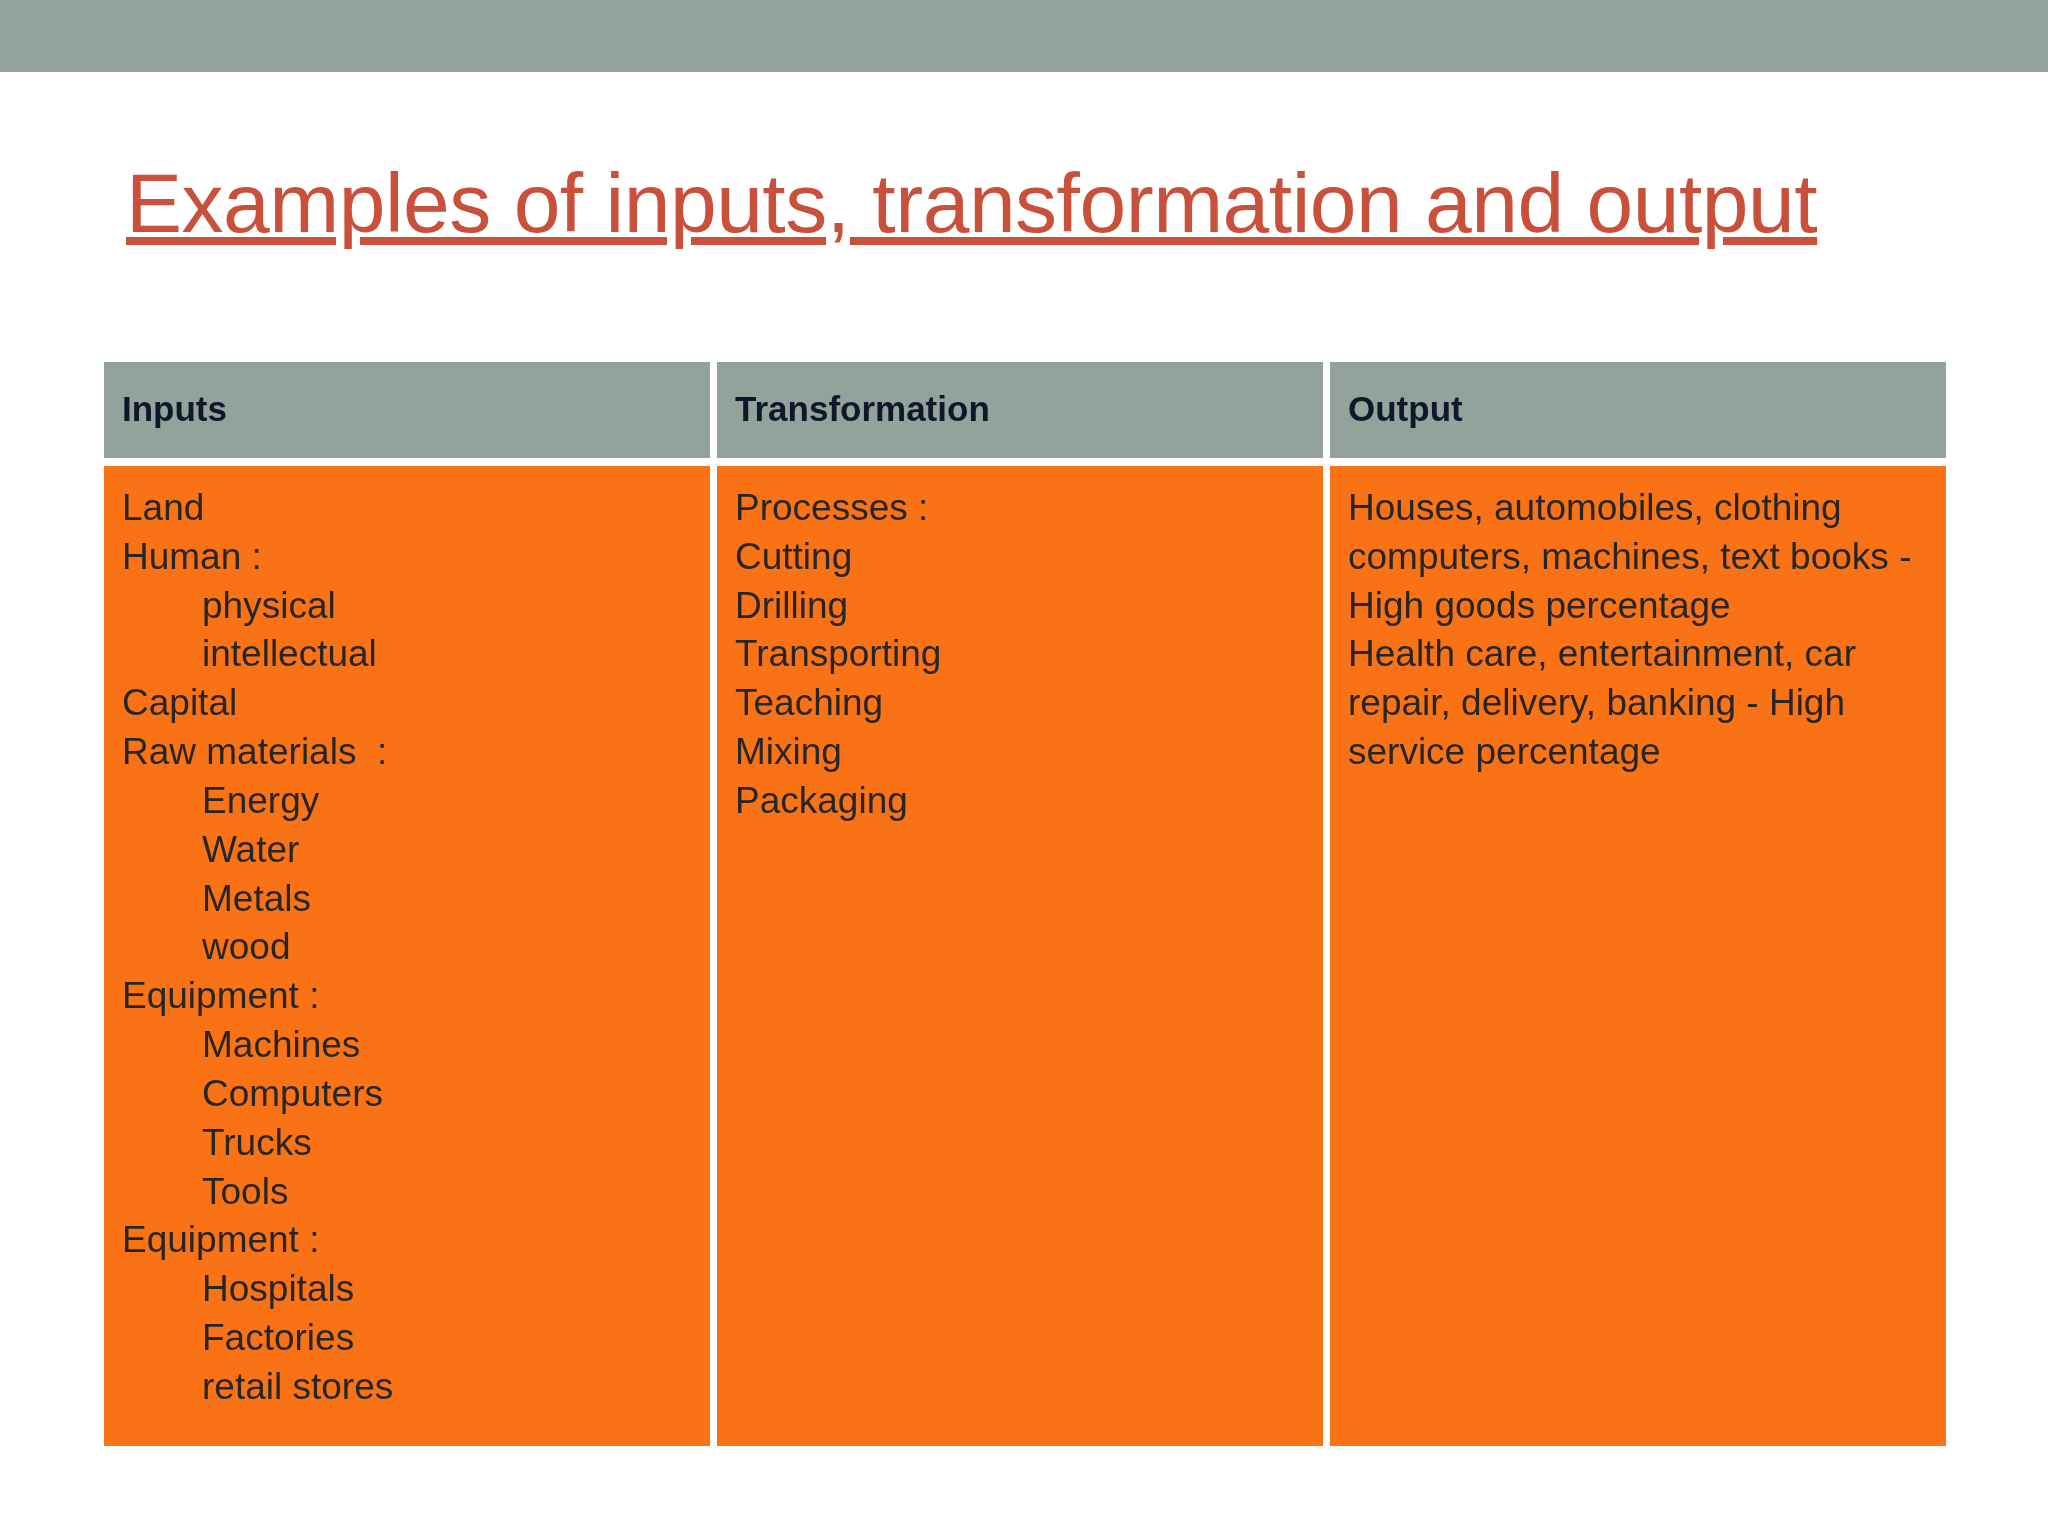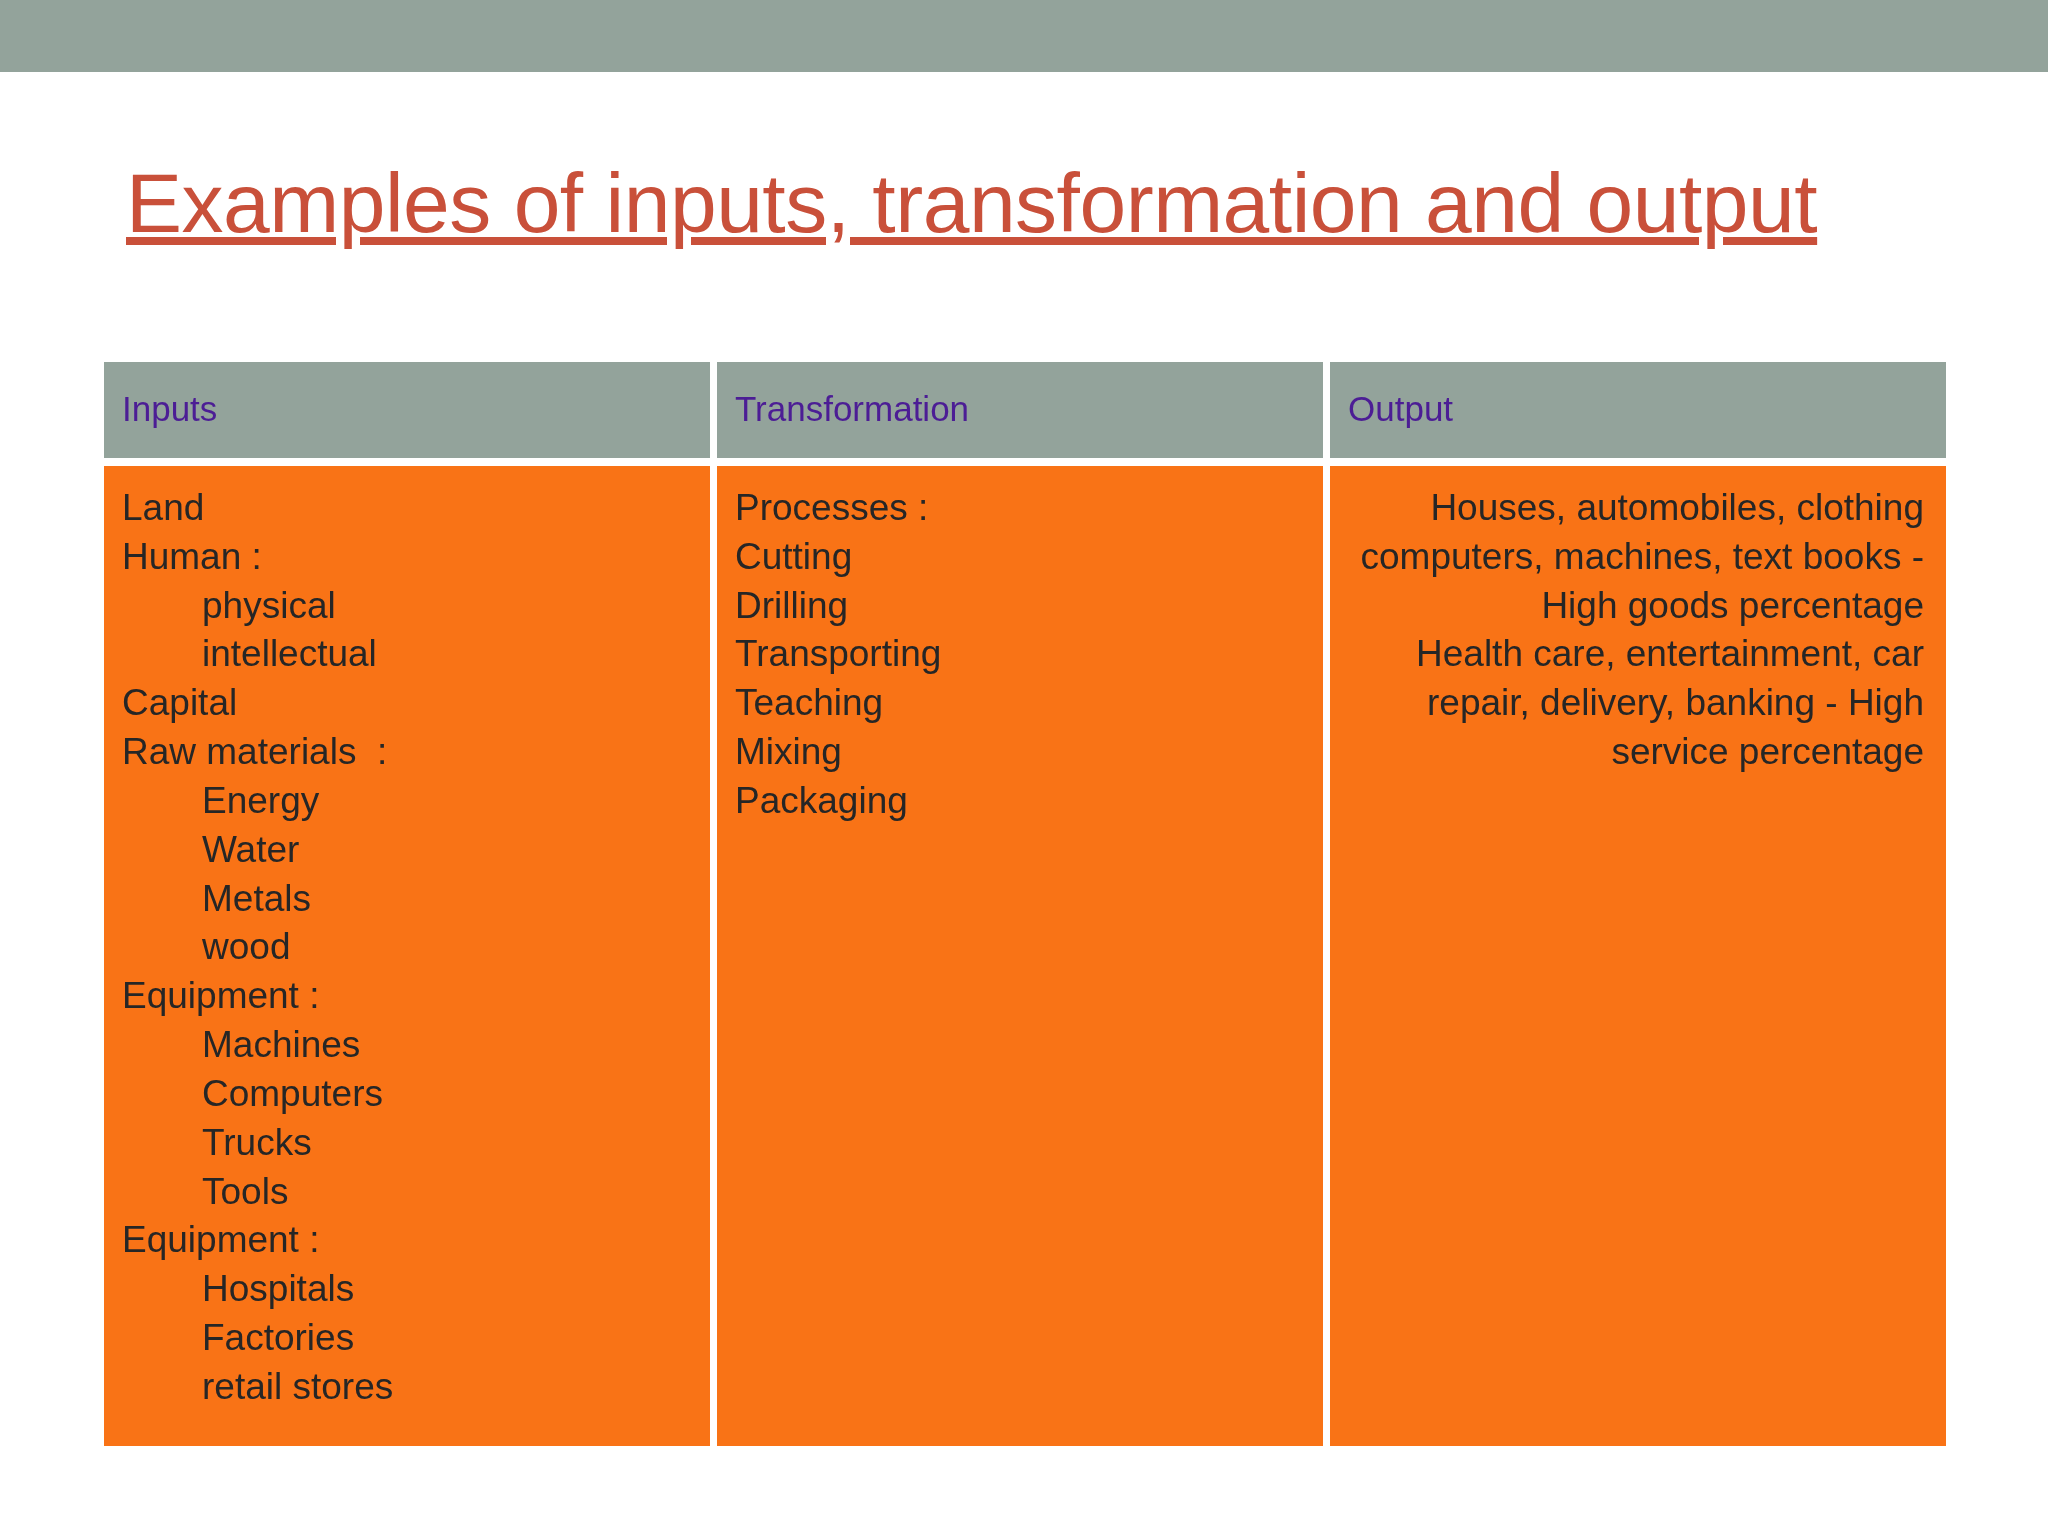--- a/index.html
+++ b/index.html
@@ -50,44 +50,44 @@
     border-spacing: 0;
     table-layout: fixed;
   }
 
   .io-table col.c1 { width: 613px; }
   .io-table col.c2 { width: 613px; }
   .io-table col.c3 { width: 616px; }
 
   .io-table thead th {
     background: #93a39b;
-    color: #4c1d95;
+    color: #0f172a;
     font-size: 35px;
-    font-weight: normal;
+    font-weight: bold;
     text-align: left;
     padding: 16px 0 18px 18px;
     height: 62px;
     vertical-align: middle;
     border-right: 7px solid #ffffff;
     border-bottom: 8px solid #ffffff;
   }
   .io-table thead th:last-child { border-right: none; }
 
   .io-table tbody td {
     background: #f97316;
     color: #262626;
     font-size: 37px;
     line-height: 1.32;
     text-align: left;
     vertical-align: top;
     padding: 18px 22px 26px 18px;
     height: 936px;
     border-right: 7px solid #ffffff;
   }
-  .io-table tbody td:last-child { border-right: none; text-align: right; }
+  .io-table tbody td:last-child { border-right: none; }
 
   .cell-lines { display: block; }
   .cell-line  { display: block; white-space: pre; }
   .cell-line.indent { padding-left: 80px; }
   .para { display: block; white-space: normal; }
 </style>
 </head>
 <body>
 
 <div class="top-banner"></div>

